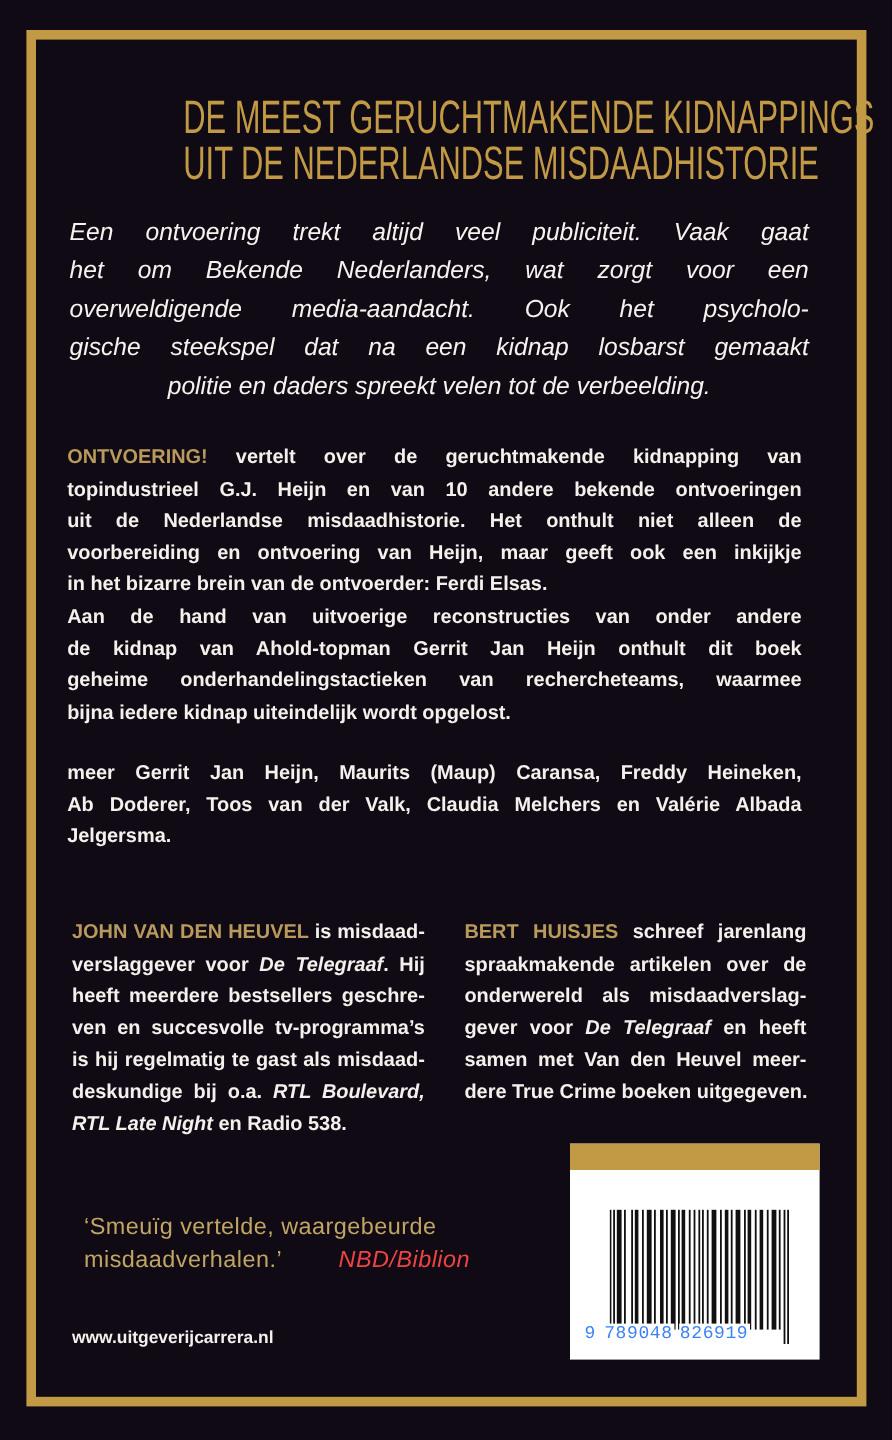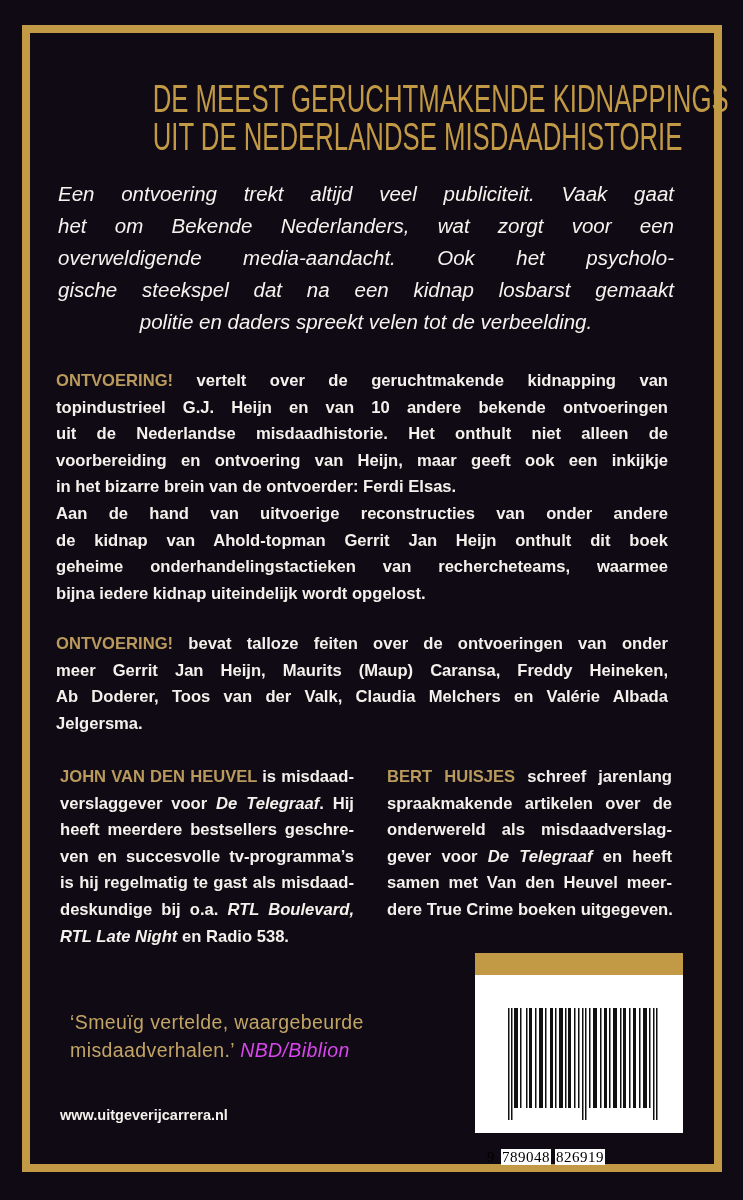--- a/index.html
+++ b/index.html
@@ -119,22 +119,23 @@
     width: 370px;
     text-align: left;
     font-size: 19.5px;
     line-height: 28px;
     color: #c2a565;
     font-weight: normal;
     margin: 0;
     letter-spacing: 0.4px;
   }
   .quote .src {
-    color: #d946ef;
+    color: #ef4444;
     font-style: italic;
+    margin-left: 42px;
   }
   .urls {
     position: absolute;
     left: 60px;
     top: 1093px;
     font-weight: bold;
     font-size: 14.5px;
     line-height: 25px;
     color: #f4f1ec;
     margin-top: 10px;
@@ -165,27 +166,26 @@
     left: 33px;
     top: 55px;
     width: 152px;
     height: 112px;
   }
   .barcode-digits {
     position: absolute;
     left: 12px;
     top: 150px;
     width: 190px;
-    font-family: Liberation Serif, serif;
+    font-family: Liberation Mono, monospace;
     font-size: 15px;
-    color: #000000;
+    color: #3b82f6;
     letter-spacing: 0.5px;
     white-space: nowrap;
     background: transparent;
-    margin-top: 46px;
   }
   .barcode-digits .d-first {
     margin-right: 6px;
   }
   .barcode-digits .d-grp {
     background: #fff;
     padding: 0 1px;
   }
 </style>
 </head>
@@ -212,21 +212,20 @@
   <span class="ln">uit de Nederlandse misdaadhistorie. Het onthult niet alleen de</span>
   <span class="ln">voorbereiding en ontvoering van Heijn, maar geeft ook een inkijkje</span>
   <span class="ln left">in het bizarre brein van de ontvoerder: Ferdi Elsas.</span>
   <span class="ln">Aan de hand van uitvoerige reconstructies van onder andere</span>
   <span class="ln">de kidnap van Ahold-topman Gerrit Jan Heijn onthult dit boek</span>
   <span class="ln">geheime onderhandelingstactieken van rechercheteams, waarmee</span>
   <span class="ln left">bijna iedere kidnap uiteindelijk wordt opgelost.</span>
 </p>
 
 <p class="body-block" style="top:631px;">
-  <span class="ln"><span class="gold">ONTVOERING!</span><span> bevat talloze feiten over de ontvoeringen van onder</span></span>
   <span class="ln">meer Gerrit Jan Heijn, Maurits (Maup) Caransa, Freddy Heineken,</span>
   <span class="ln">Ab Doderer, Toos van der Valk, Claudia Melchers en Valérie Albada</span>
   <span class="ln left">Jelgersma.</span>
 </p>
 
 <div class="col col-left">
   <span class="ln"><span class="author-name">JOHN VAN DEN HEUVEL</span><span> is misdaad-</span></span>
   <span class="ln"><span>verslaggever voor </span><em>De Telegraaf</em><span>. Hij</span></span>
   <span class="ln">heeft meerdere bestsellers geschre-</span>
   <span class="ln">ven en succesvolle tv-programma’s</span>

